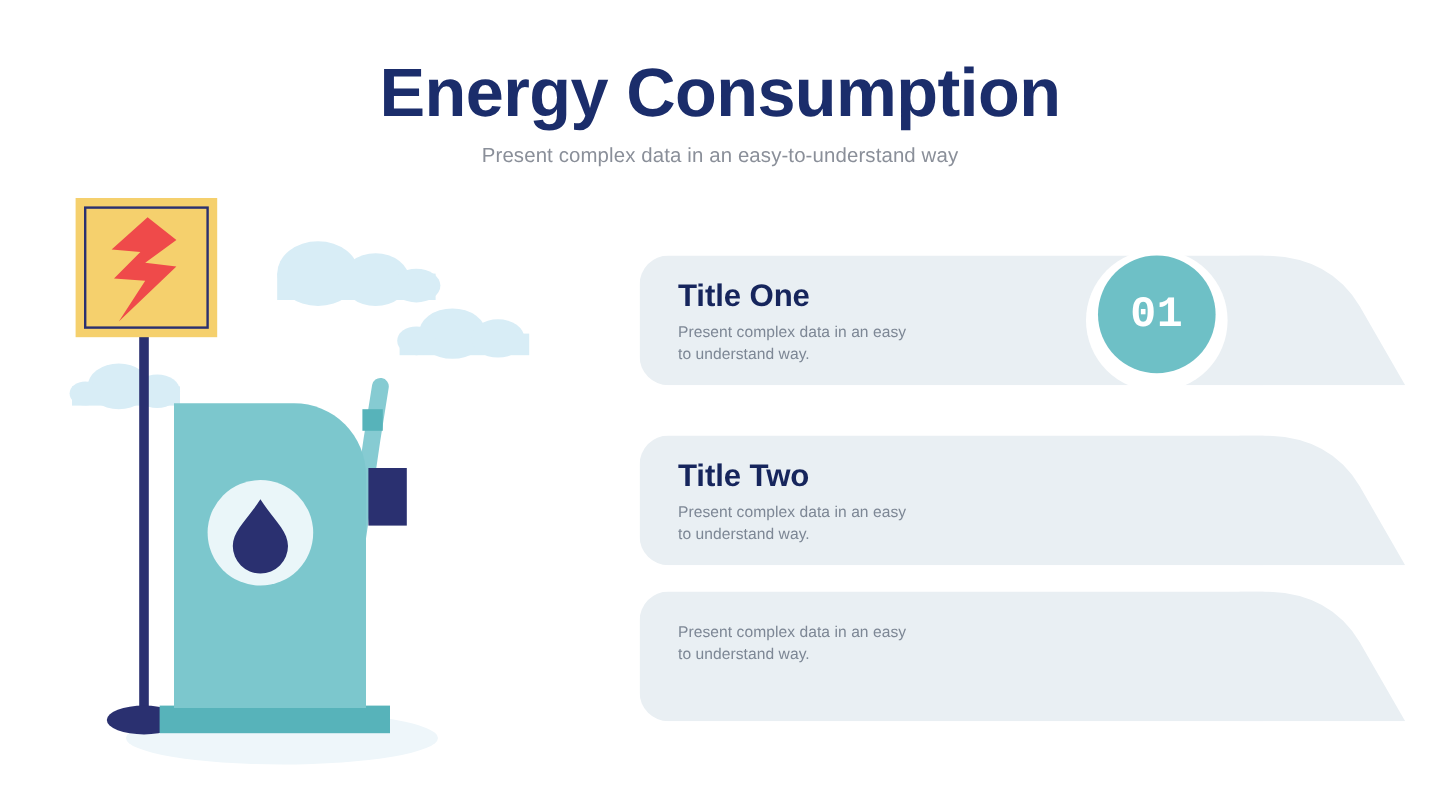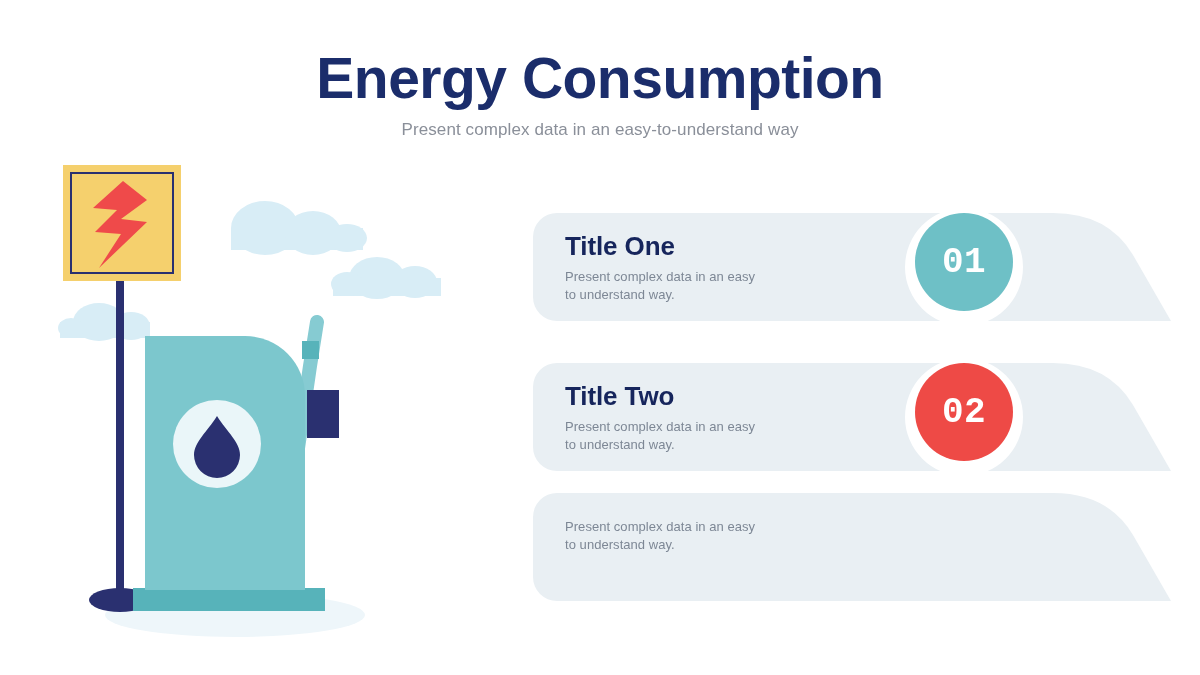--- a/index.html
+++ b/index.html
@@ -177,23 +177,20 @@
       <path d="M 24 0 H 520 V 108 H 24 A 24 24 0 0 1 0 84 V 24 A 24 24 0 0 1 24 0 Z" fill="#e9eff3"></path>
       <path d="M 500 0 H 520 Q 575 0 600 42 L 638 108 H 500 Z" fill="#e9eff3"></path>
     </svg>
     <div class="card-text">
       <div class="card-title">Title Two</div>
       <div class="card-desc">
         <span>Present complex data in an easy</span><br>
         <span>to understand way.</span>
       </div>
     </div>
-    <div class="badge-ring">
-      <div class="badge" style="background:#ee4a46;">02</div>
-    </div>
   </div>
 
   <div class="card" style="top:493px;">
     <svg class="card-bg" viewBox="0 0 667 108" xmlns="http://www.w3.org/2000/svg">
       <path d="M 24 0 H 520 V 108 H 24 A 24 24 0 0 1 0 84 V 24 A 24 24 0 0 1 24 0 Z" fill="#e9eff3"></path>
       <path d="M 500 0 H 520 Q 575 0 600 42 L 638 108 H 500 Z" fill="#e9eff3"></path>
     </svg>
     <div class="card-text">
       <div class="card-desc">
         <span>Present complex data in an easy</span><br>

